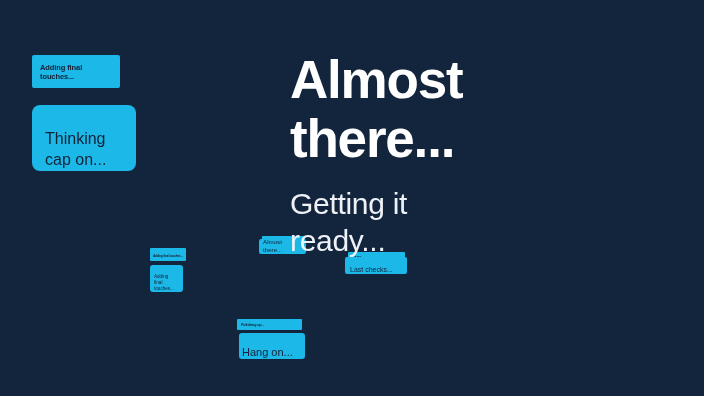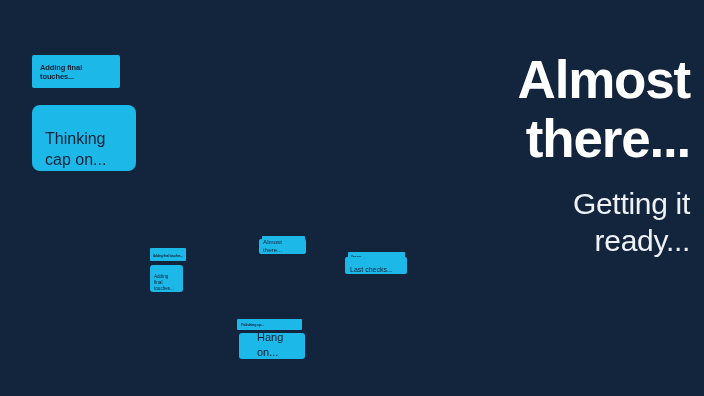--- a/index.html
+++ b/index.html
@@ -53,30 +53,30 @@
 
   
   .g4-hdr{left:348px;top:252px;width:57px;height:9px;border-radius:1px;padding:1px 3px;}
   .g4-hdr .hdr{font-size:2.8px;}
   .g4-msg{left:345px;top:257px;width:62px;height:17px;border-radius:2px;padding:0 5px;}
   .g4-msg .msg{font-size:7px;}
 
   
   .g5-hdr{left:237px;top:319px;width:65px;height:11px;border-radius:1px;padding:2px 4px;}
   .g5-hdr .hdr{font-size:3.6px;}
-  .g5-msg{left:239px;top:333px;width:66px;height:26px;border-radius:3px;padding:0 18px;}
+  .g5-msg{left:239px;top:333px;width:66px;height:26px;border-radius:3px;padding:0 3px;}
   .g5-msg .msg{font-size:11px;}
 
   
   #headline{
     position:absolute;
     right:14px;
     top:50px;
     width:400px;
-    text-align:right;
+    text-align:left;
   }
   #title{
     color:#ffffff;
     font-weight:bold;
     font-size:53px;
     line-height:1.12;
     letter-spacing:-1.2px;
     margin:0;
     white-space:pre-line;
   }

